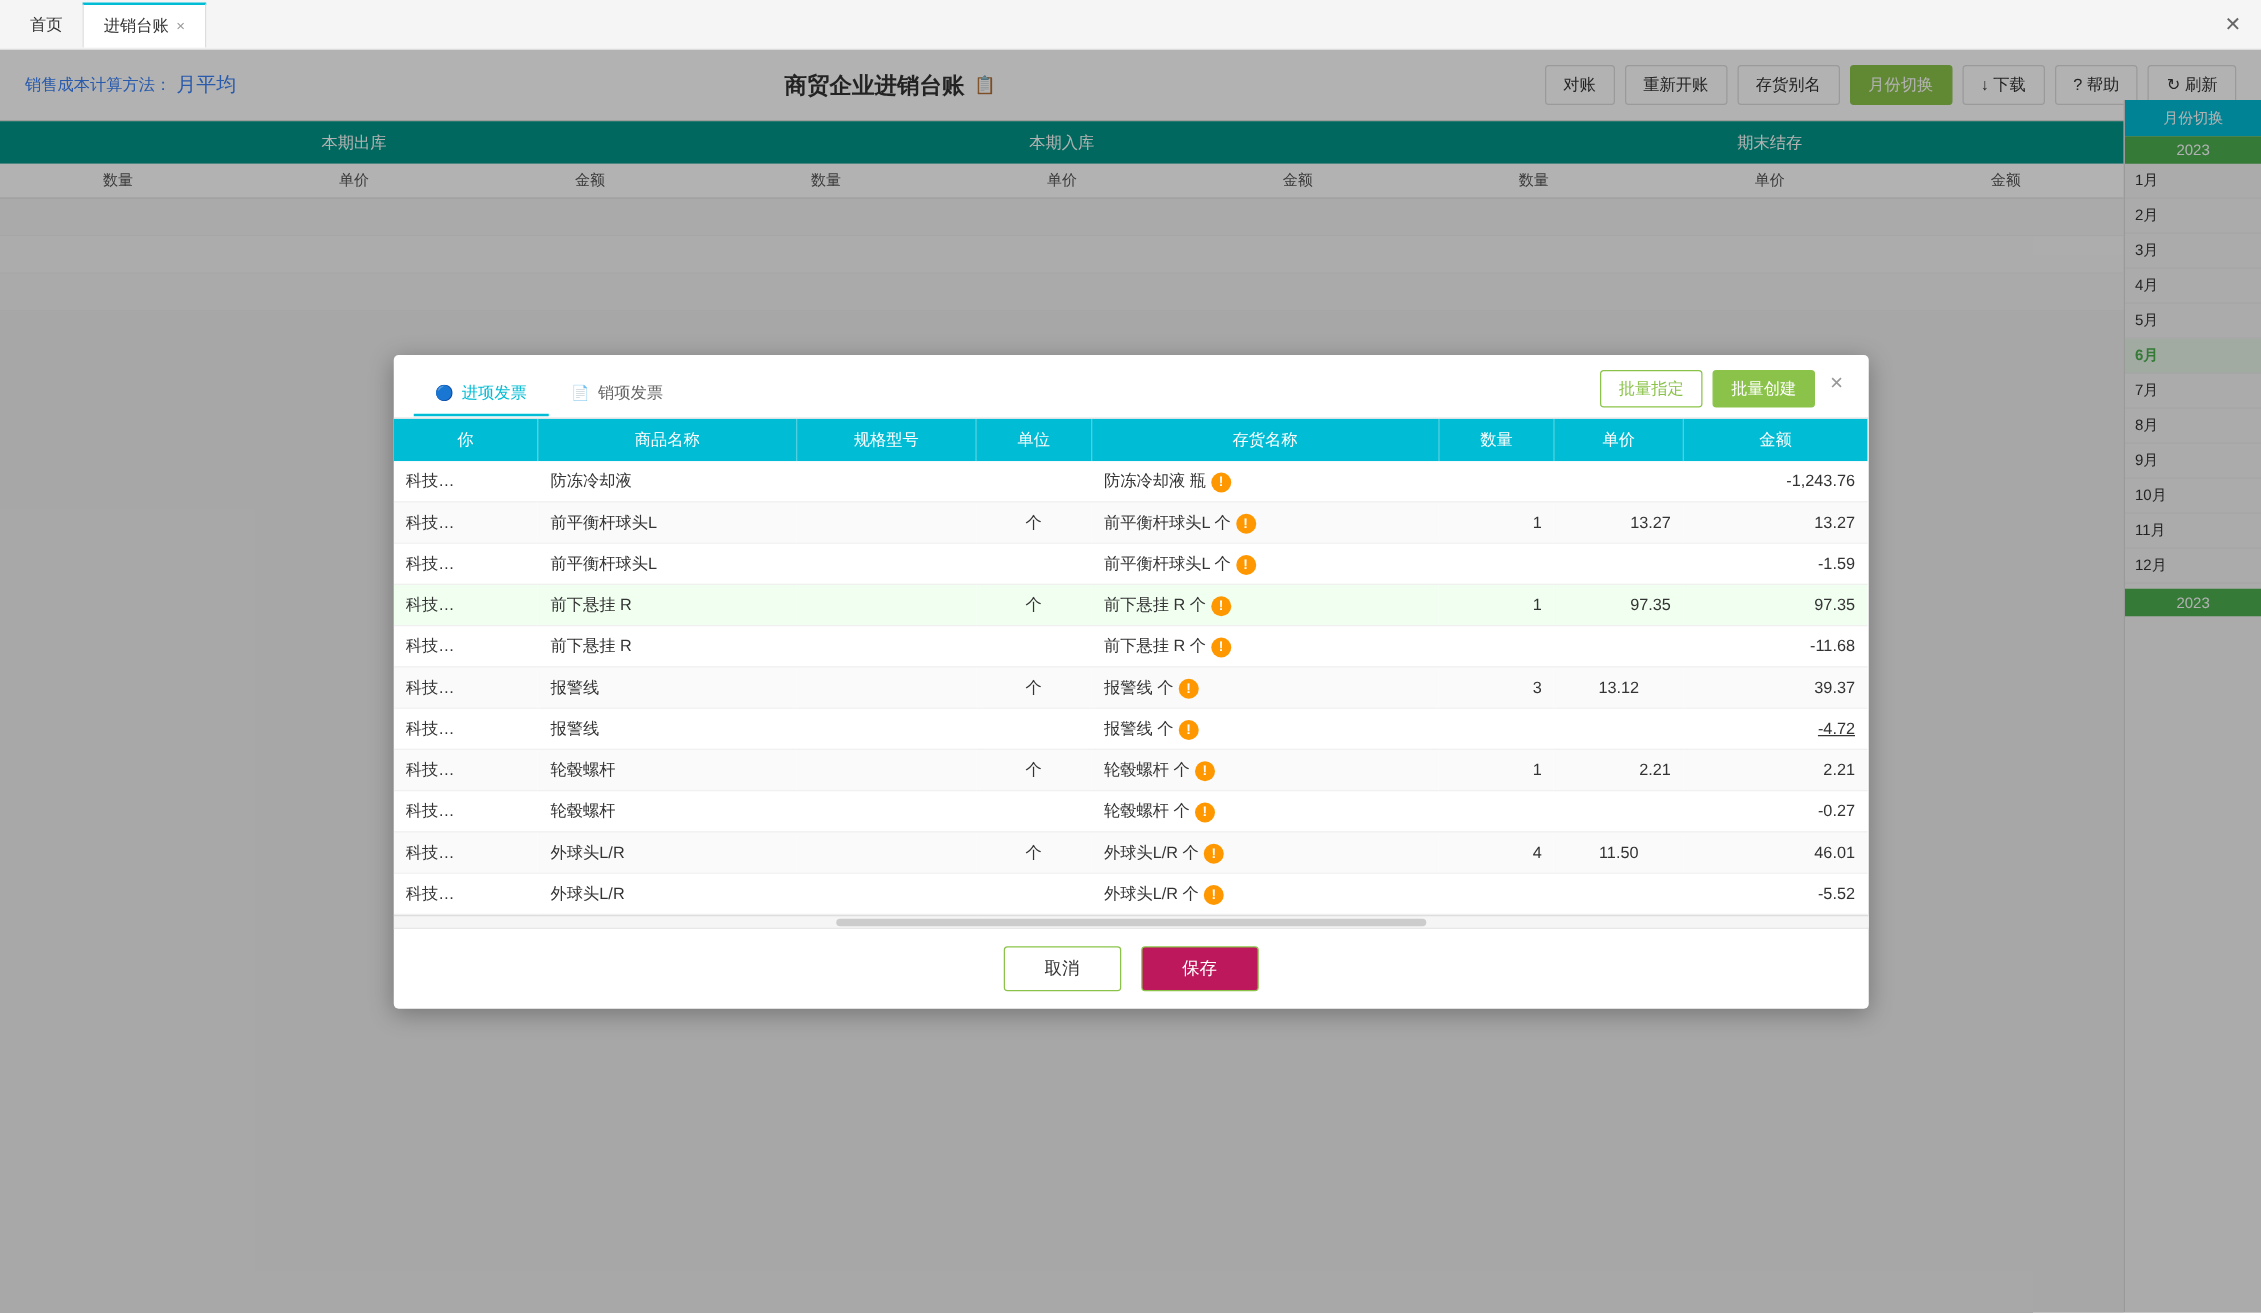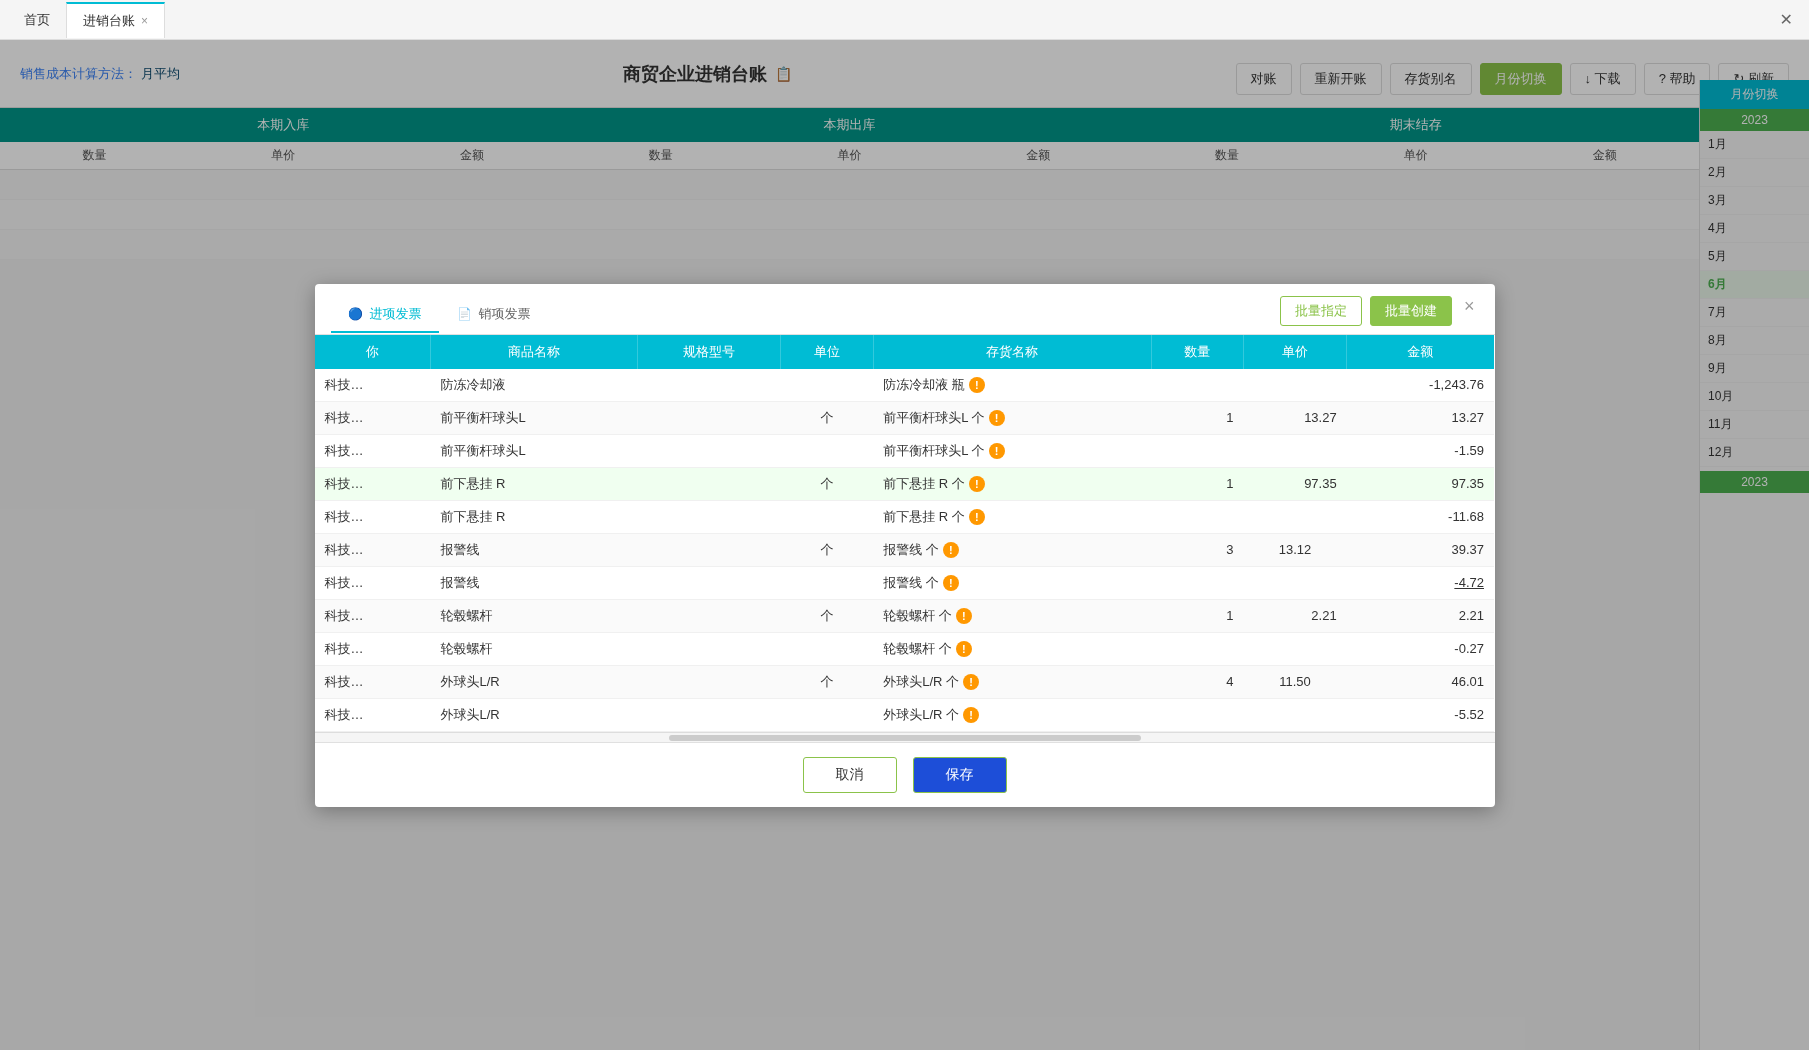--- a/index.html
+++ b/index.html
@@ -49,21 +49,21 @@
       background: #fff;
       padding: 12px 20px;
       display: flex;
       align-items: center;
       justify-content: space-between;
       border-bottom: 1px solid #e0e0e0;
     }
     .page-title { font-size: 18px; font-weight: bold; color: #333; display: flex; align-items: center; gap: 8px; }
     .page-title-icon { color: #666; font-size: 14px; }
     .header-actions { display: flex; gap: 8px; }
-    .btn { padding: 6px 14px; border: 1px solid #ddd; border-radius: 3px; cursor: pointer; font-size: 13px; background: #fff; color: #333; margin-top: 11px; }
+    .btn { padding: 6px 14px; border: 1px solid #ddd; border-radius: 3px; cursor: pointer; font-size: 13px; background: #fff; color: #333; }
     .btn-primary { background: #8bc34a; color: #fff; border-color: #8bc34a; }
     .btn-outline { background: #fff; border: 1px solid #ddd; }
 
     
     .modal-overlay {
       position: absolute;
       top: 0; left: 0; right: 0; bottom: 0;
       background: rgba(0,0,0,0.3);
       display: flex;
       align-items: center;
@@ -155,21 +155,21 @@
 
     
     .modal-footer {
       display: flex;
       justify-content: center;
       gap: 16px;
       padding: 14px 16px;
       border-top: 1px solid #e0e0e0;
     }
     .btn-cancel { background: #fff; border: 1px solid #8bc34a; color: #333; padding: 8px 32px; border-radius: 3px; cursor: pointer; font-size: 14px; }
-    .btn-save { background: #1d4ed8; border: 1px solid #8bc34a; color: #fff; padding: 8px 32px; border-radius: 3px; cursor: pointer; font-size: 14px; }
+    .btn-save { background: #be185d; border: 1px solid #8bc34a; color: #fff; padding: 8px 32px; border-radius: 3px; cursor: pointer; font-size: 14px; }
 
     
     .modal-scroll-area { overflow-y: auto; max-height: 420px; }
 
     
     .right-sidebar {
       position: absolute;
       right: 0;
       top: 40px;
       width: 110px;
@@ -195,40 +195,40 @@
   <div class="top-bar-right">
     <button class="close-btn-top">✕</button>
   </div>
 </div>
 
 <div class="main-content">
 
   <div class="page-header">
     <div style="display:flex;align-items:center;gap:4px;">
       <span style="color:#3b82f6;font-size:13px;">销售成本计算方法：</span>
-      <span style="color:#0c4a6e;font-size:13px;font-weight:500;">月平均</span>
+      <span style="color:#3b82f6;font-size:16px;font-weight:500;">月平均</span>
     </div>
     <div class="page-title">
       <span>商贸企业进销台账</span>
       <span class="page-title-icon">📋</span>
     </div>
     <div class="header-actions">
       <button class="btn btn-outline">对账</button>
       <button class="btn btn-outline">重新开账</button>
       <button class="btn btn-outline">存货别名</button>
       <button class="btn btn-primary">月份切换</button>
       <button class="btn btn-outline">↓ 下载</button>
       <button class="btn btn-outline">? 帮助</button>
       <button class="btn btn-outline">↻ 刷新</button>
     </div>
   </div>
 
   <div style="background:#009688;display:flex;color:#fff;font-size:13px;padding:8px 0;margin-right:110px;">
+    <div style="flex:1;text-align:center;">本期出库</div>
     <div style="flex:1;text-align:center;">本期入库</div>
-    <div style="flex:1;text-align:center;">本期出库</div>
     <div style="flex:1;text-align:center;">期末结存</div>
   </div>
   <div style="background:#fff;display:flex;font-size:12px;color:#555;border-bottom:1px solid #ddd;padding:5px 0;margin-right:110px;">
     <div style="flex:1;text-align:center;">数量</div>
     <div style="flex:1;text-align:center;">单价</div>
     <div style="flex:1;text-align:center;">金额</div>
     <div style="flex:1;text-align:center;">数量</div>
     <div style="flex:1;text-align:center;">单价</div>
     <div style="flex:1;text-align:center;">金额</div>
     <div style="flex:1;text-align:center;">数量</div>

